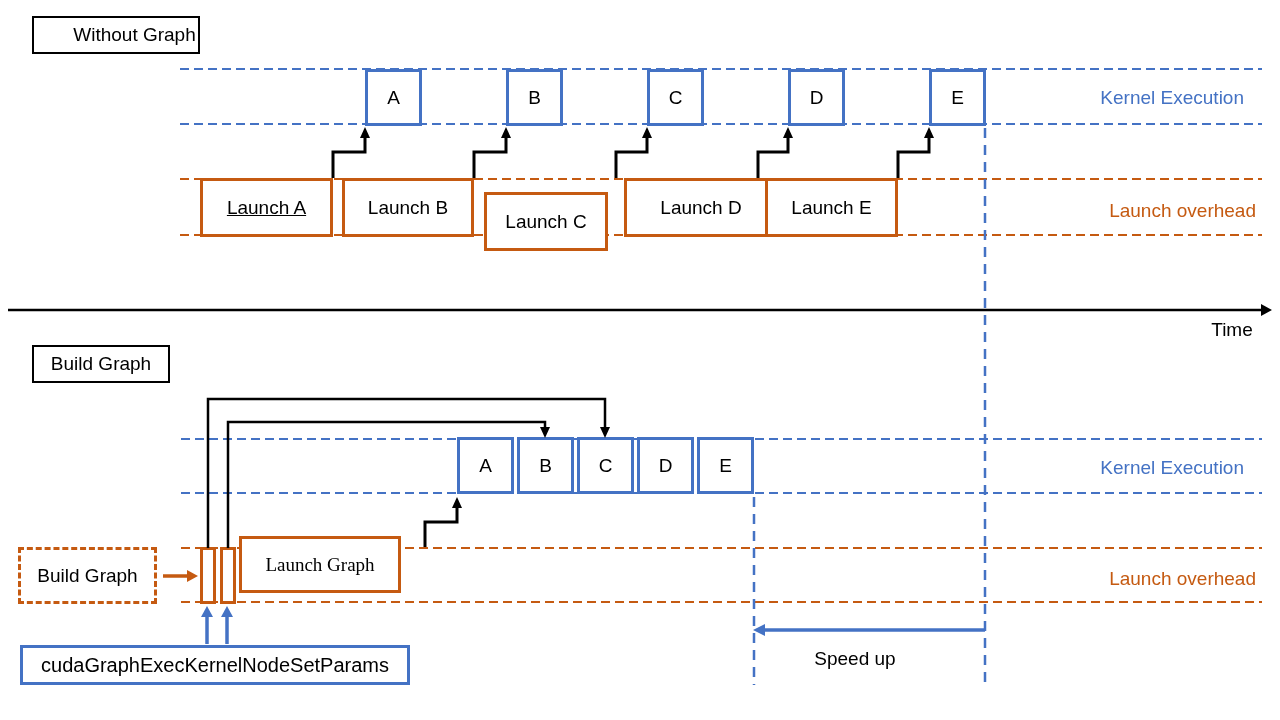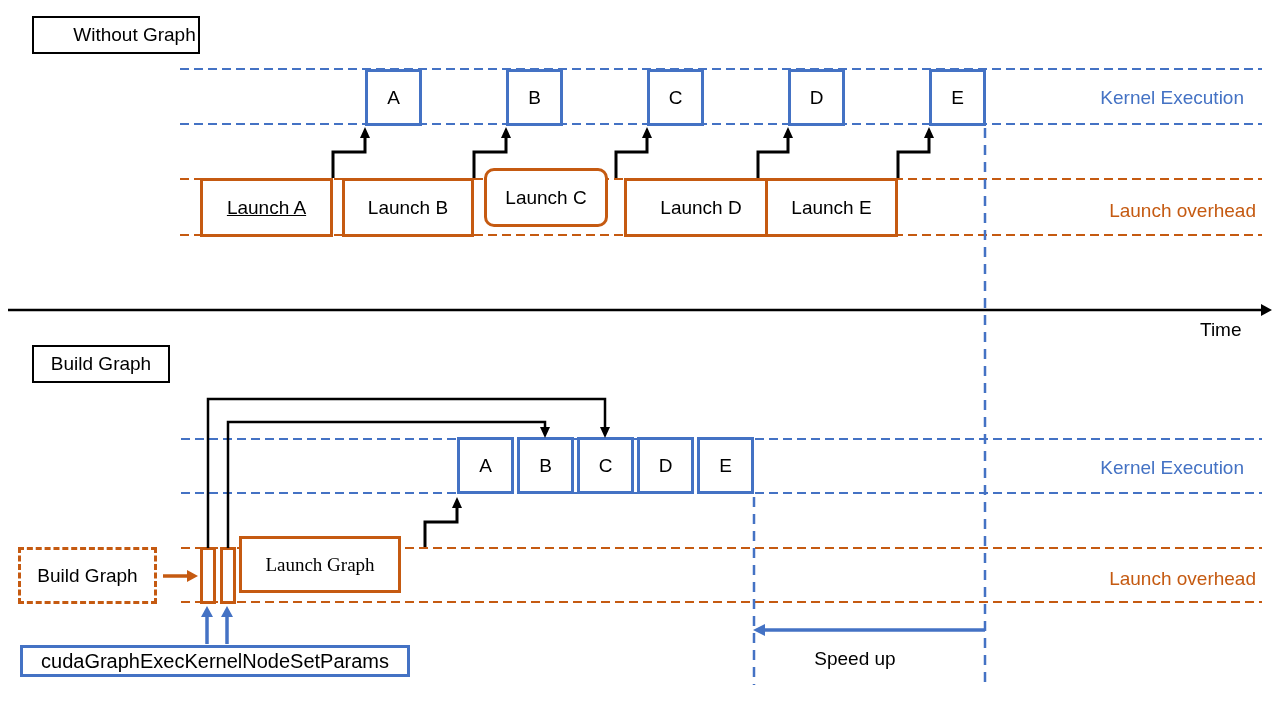--- a/index.html
+++ b/index.html
@@ -68,34 +68,34 @@
 <div class="node blue" style="left:929px;top:69px;width:57px;height:57px;">
     <span>E</span>
   </div>
 
 <div class="node orange" style="left:200px;top:178px;width:133px;height:59px;text-decoration:underline;">
     <span>Launch A</span>
   </div>
 <div class="node orange" style="left:342px;top:178px;width:132px;height:59px;">
     <span>Launch B</span>
   </div>
-<div class="node orange" style="left:484px;top:168px;width:124px;height:59px;border-radius:10px;">
+<div class="node orange" style="left:484px;top:192px;width:124px;height:59px;">
     <span>Launch C</span>
   </div>
 <div class="node orange" style="left:624px;top:178px;width:154px;height:59px;">
     <span>Launch D</span>
   </div>
 <div class="node orange" style="left:765px;top:178px;width:133px;height:59px;">
     <span>Launch E</span>
   </div>
 
 <div class="lane-label blue" style="left:1078px;top:87px;width:166px;">Kernel Execution</div>
 <div class="lane-label orange" style="left:1078px;top:200px;width:178px;">Launch overhead</div>
 
-<div class="plain-label" style="left:1200px;top:319px;width:64px;text-align:left;">Time</div>
+<div class="plain-label" style="left:1200px;top:319px;width:64px;text-align:center;">Time</div>
 
 <div class="section-label" style="left:32px;top:345px;width:138px;height:38px;">
   <span>Build Graph</span>
 </div>
 
 <div class="node blue" style="left:457px;top:437px;width:57px;height:57px;">
     <span>A</span>
   </div>
 <div class="node blue" style="left:517px;top:437px;width:57px;height:57px;">
     <span>B</span>
@@ -119,21 +119,21 @@
 
 <div class="node orange" style="left:239px;top:536px;width:162px;height:57px;font-family:Liberation Serif, serif;">
   <span>Launch Graph</span>
 </div>
 
 <div class="lane-label blue" style="left:1078px;top:457px;width:166px;">Kernel Execution</div>
 <div class="lane-label orange" style="left:1078px;top:568px;width:178px;">Launch overhead</div>
 
 <div class="plain-label" style="left:790px;top:648px;width:130px;text-align:center;">Speed up</div>
 
-<div class="api-box" style="left:20px;top:645px;width:390px;height:32px;">
+<div class="api-box" style="left:20px;top:645px;width:390px;height:40px;">
   <span>cudaGraphExecKernelNodeSetParams</span>
 </div>
 
 <svg id="arrows" class="layer" viewBox="0 0 1280 720">
 
   <g>
     <line class="s-black" x1="8" y1="310" x2="1261" y2="310" stroke-width="2.5"></line>
     <polygon class="f-black" points="1261,304 1261,316 1272,310"></polygon>
   </g>
 

